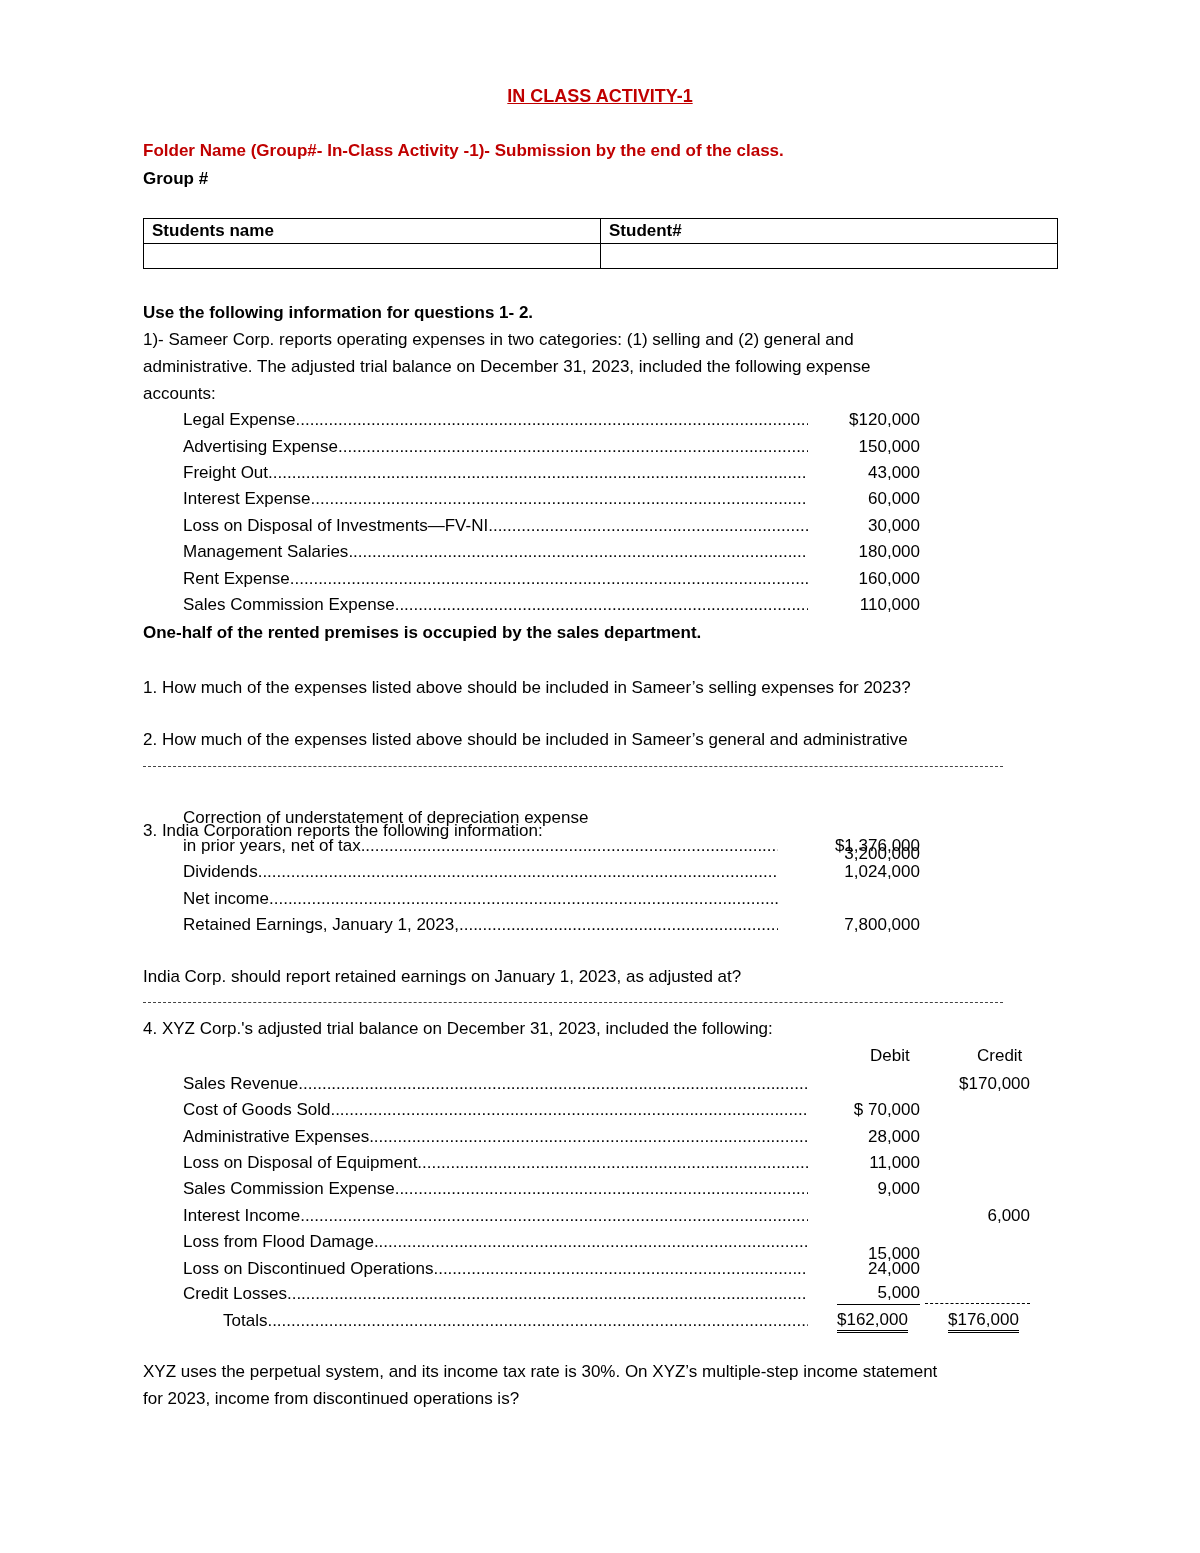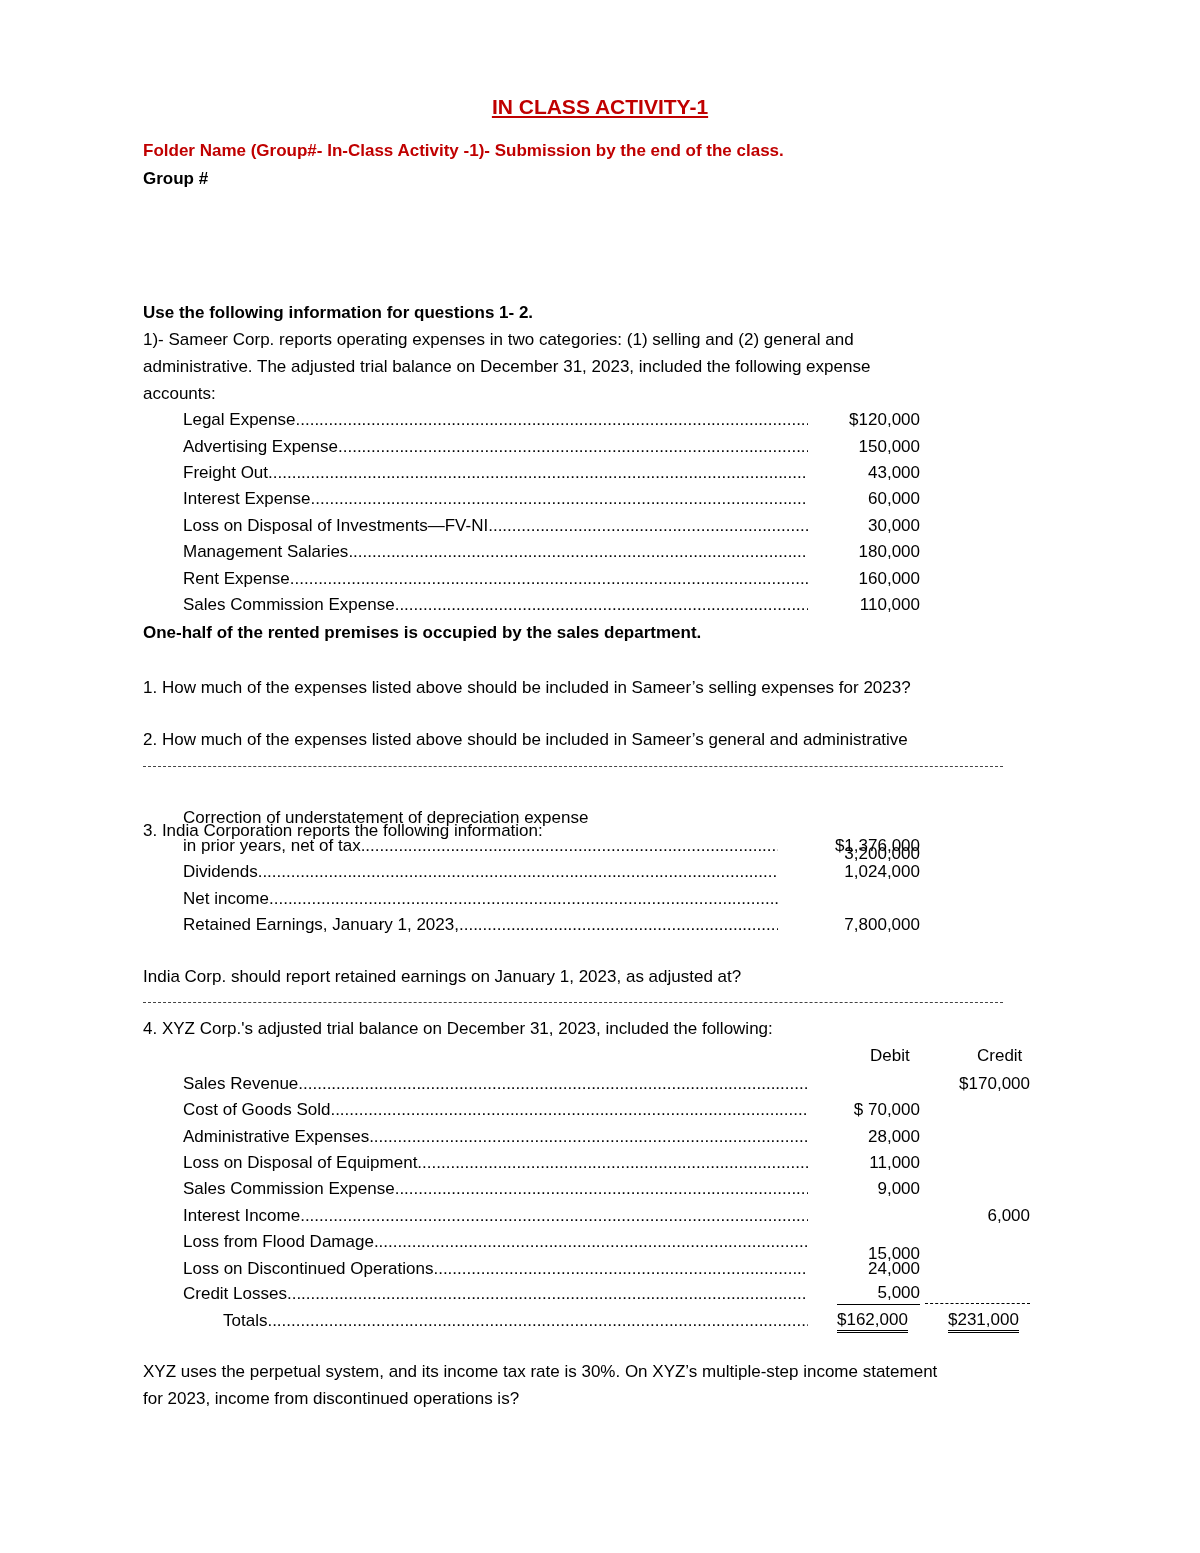--- a/index.html
+++ b/index.html
@@ -4,22 +4,22 @@
   <style>
     html, body { margin: 0; padding: 0; background: #ffffff; }
     body {
       width: 1200px; height: 1553px; position: relative; overflow: hidden;
       font-family: "Liberation Sans", sans-serif; color: #000000;
       font-size: 17px;
     }
     .page { position: absolute; left: 0; top: 0; width: 1200px; height: 1553px; }
     .abs { position: absolute; white-space: nowrap; }
     .title {
-      left: 0; width: 1200px; top: 95px; text-align: center;
-      color: #c00000; font-weight: bold; font-size: 21px; text-decoration: underline;
+      left: 0; width: 1200px; top: 86px; text-align: center;
+      color: #c00000; font-weight: bold; font-size: 18px; text-decoration: underline;
     }
     .red-bold { color: #c00000; font-weight: bold; font-size: 17px; }
     .bold { font-weight: bold; }
     table.students {
       position: absolute; left: 143px; top: 218px; width: 915px;
       border-collapse: collapse; font-size: 17px;
     }
     table.students td {
       border: 1.5px solid #000; height: 24px; padding: 0 8px; vertical-align: middle;
     }
@@ -38,20 +38,32 @@
   </style>
 </head>
 <body>
 
 <div class="page">
 
   <div class="abs title">IN CLASS ACTIVITY-1</div>
   <div class="abs red-bold" style="left:143px; top:141px;">Folder Name (Group#- In-Class Activity -1)- Submission by the end of the class.</div>
   <div class="abs bold" style="left:143px; top:169px;">Group #</div>
 
+  <table class="students">
+    <tbody>
+        <tr>
+      <td class="c1 bold">Students name</td>
+      <td class="bold">Student#</td>
+    </tr>
+    <tr>
+      <td class="c1"></td>
+      <td></td>
+    </tr>
+  </tbody>
+    </table>
 
   <div class="abs bold" style="left:143px; top:303px;">Use the following information for questions 1- 2.</div>
   <div class="abs" style="left:143px; top:330px;">1)- Sameer Corp. reports operating expenses in two categories: (1) selling and (2) general and</div>
   <div class="abs" style="left:143px; top:357px;">administrative. The adjusted trial balance on December 31, 2023, included the following expense</div>
   <div class="abs" style="left:143px; top:384px;">accounts:</div>
 
   <div>
     <div class="row" style="left:183px; top:408px; width:625px;">
       <span class="leader" style="width:625px;"><span>Legal Expense</span>.................................................................................................................................</span>
     </div>
@@ -185,20 +197,20 @@
     <div class="abs amt" style="left:837px; width:83px; top:1282px; line-height:22px; border-bottom:1.5px solid #000;">5,000</div>
     <div class="abs" style="left:925px; width:105px; top:1303px; height:0; border-top:1.5px dashed #000;"></div>
 
     <div class="row" style="left:223px; top:1309px; width:585px;">
       <span class="leader" style="width:585px;"><span>Totals</span>.................................................................................................................................</span>
     </div>
     <div class="abs" style="left:837px; top:1310px;">
       <span class="u dbl" style="display:inline-block;">$162,000</span>
     </div>
     <div class="abs" style="left:948px; top:1310px;">
-      <span class="u dbl" style="display:inline-block;">$231,000</span>
+      <span class="u dbl" style="display:inline-block;">$176,000</span>
     </div>
   </div>
 
   <div class="abs" style="left:143px; top:1362px;">XYZ uses the perpetual system, and its income tax rate is 30%. On XYZ’s multiple-step income statement</div>
   <div class="abs" style="left:143px; top:1389px;">for 2023, income from discontinued operations is?</div>
 
 </div>
 
 </body></html>

